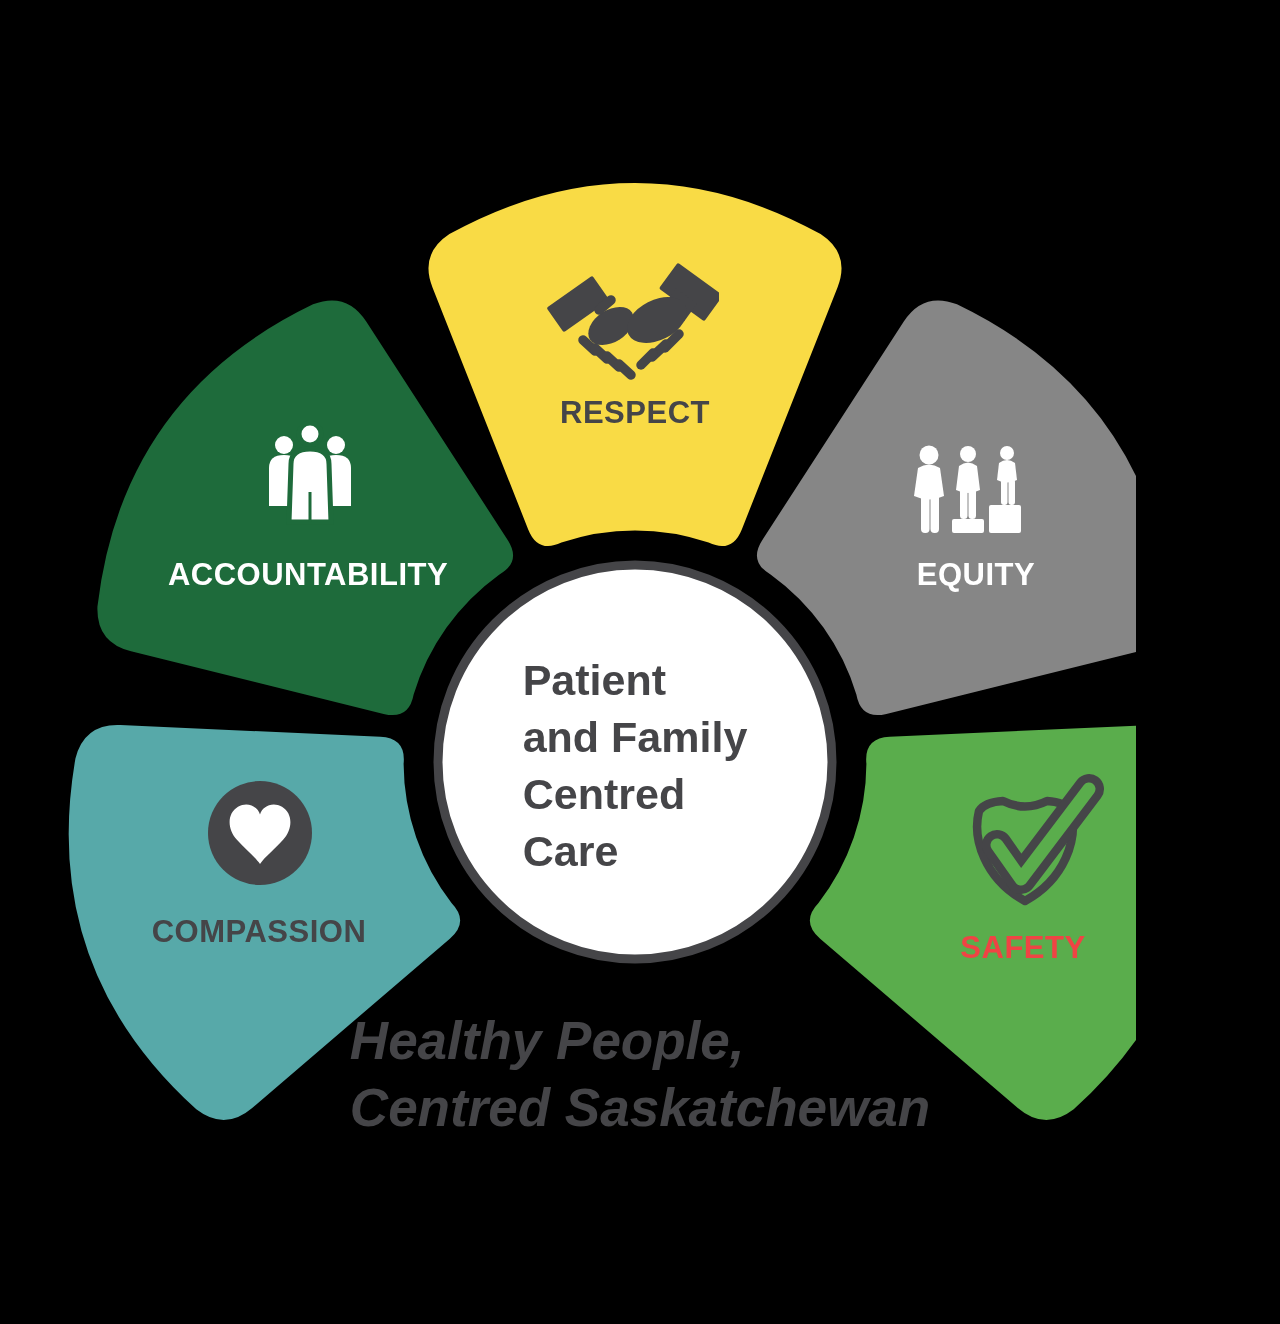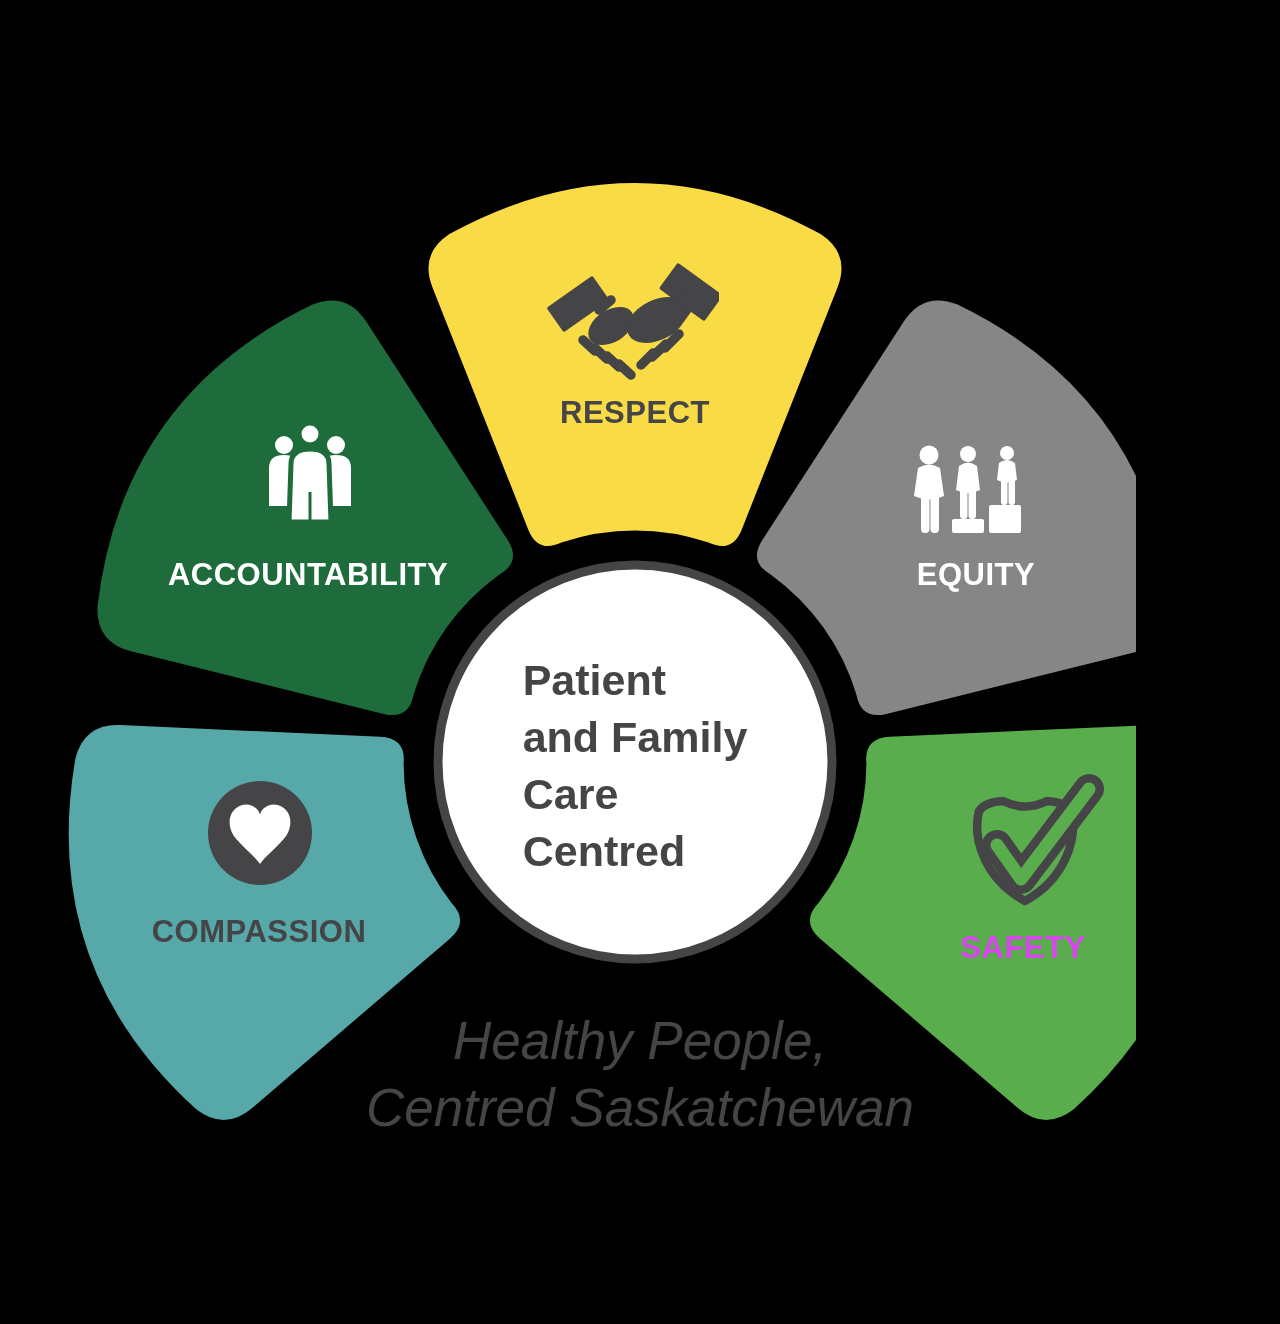--- a/index.html
+++ b/index.html
@@ -12,21 +12,21 @@
     position:absolute;transform:translate(-50%,-50%);
     font-weight:bold;font-size:31px;letter-spacing:.5px;white-space:nowrap;
   }
   .icon{position:absolute;}
   .center-text{
     position:absolute;left:635px;top:766px;transform:translate(-50%,-50%);
     text-align:left;font-weight:bold;font-size:43px;line-height:57px;
   }
   .tagline{
     position:absolute;left:640px;top:1074px;transform:translate(-50%,-50%);
-    text-align:center;font-style:italic;font-weight:normal;
+    font-style:italic;font-weight:bold;
     font-size:53px;line-height:67px;white-space:nowrap;
   }
 </style>
 </head>
 <body>
 
 <div class="stage">
 
   <svg class="layer" width="1280" height="1324" viewBox="0 0 1280 1324">
     <path d="M 449.4 234.1 Q 635 132 820.6 234.1 Q 850.7 253.9 837.5 287.4 L 741.8 529.4 Q 732.2 553.6 708.6 542.6 A 230 230 0 0 0 561.4 542.6 Q 537.8 553.6 528.2 529.4 L 432.5 287.4 Q 419.3 253.9 449.4 234.1 Z" fill="#F9DB45"></path>
@@ -98,27 +98,27 @@
   <svg class="icon" style="left: 945px; top: 773px; color: rgb(69, 69, 72);" width="165" height="140" viewBox="-80 -70 165 140">
     <path d="M -46 -32 Q -40 -41 -22 -42 Q 0 -31 22 -42 Q 40 -41 46 -32 C 53 -4 40 36 0 58 C -40 36 -53 -4 -46 -32 Z" fill="none" stroke="currentColor" stroke-width="8.5" stroke-linejoin="round" stroke-linecap="round"></path>
     <path d="M -28 2 L -4 36 L 64 -54" fill="none" stroke="currentColor" stroke-width="30" stroke-linejoin="round" stroke-linecap="round"></path>
     <path d="M -28 2 L -4 36 L 64 -54" fill="none" stroke-width="13" stroke-linejoin="round" stroke-linecap="round" stroke="#5AAD4C"></path>
   </svg>
 
   <div class="petal-label" style="left: 635px; top: 413px; color: rgb(69, 69, 72);">RESPECT</div>
   <div class="petal-label" style="left: 308px; top: 575px; color: rgb(255, 255, 255);">ACCOUNTABILITY</div>
   <div class="petal-label" style="left: 968px; top: 575px; color: rgb(255, 255, 255); margin-left: 8px;">EQUITY</div>
   <div class="petal-label" style="left: 259px; top: 932px; color: rgb(69, 69, 72); text-align: right;">COMPASSION</div>
-  <div class="petal-label" style="left: 1023px; top: 948px; color: #d946ef;">SAFETY</div>
+  <div class="petal-label" style="left: 1023px; top: 948px; color: #ef4444;">SAFETY</div>
 
   <div class="center-text" style="color: rgb(69, 69, 72);">
     <div>Patient</div>
     <div>and Family</div>
+    <div>Centred</div>
     <div>Care</div>
-    <div>Centred</div>
   </div>
 
   <div class="tagline" style="color: rgb(69, 69, 72);">
     <div>Healthy People,</div>
     <div>Centred Saskatchewan</div>
   </div>
 
 </div>
 
 </body></html>

